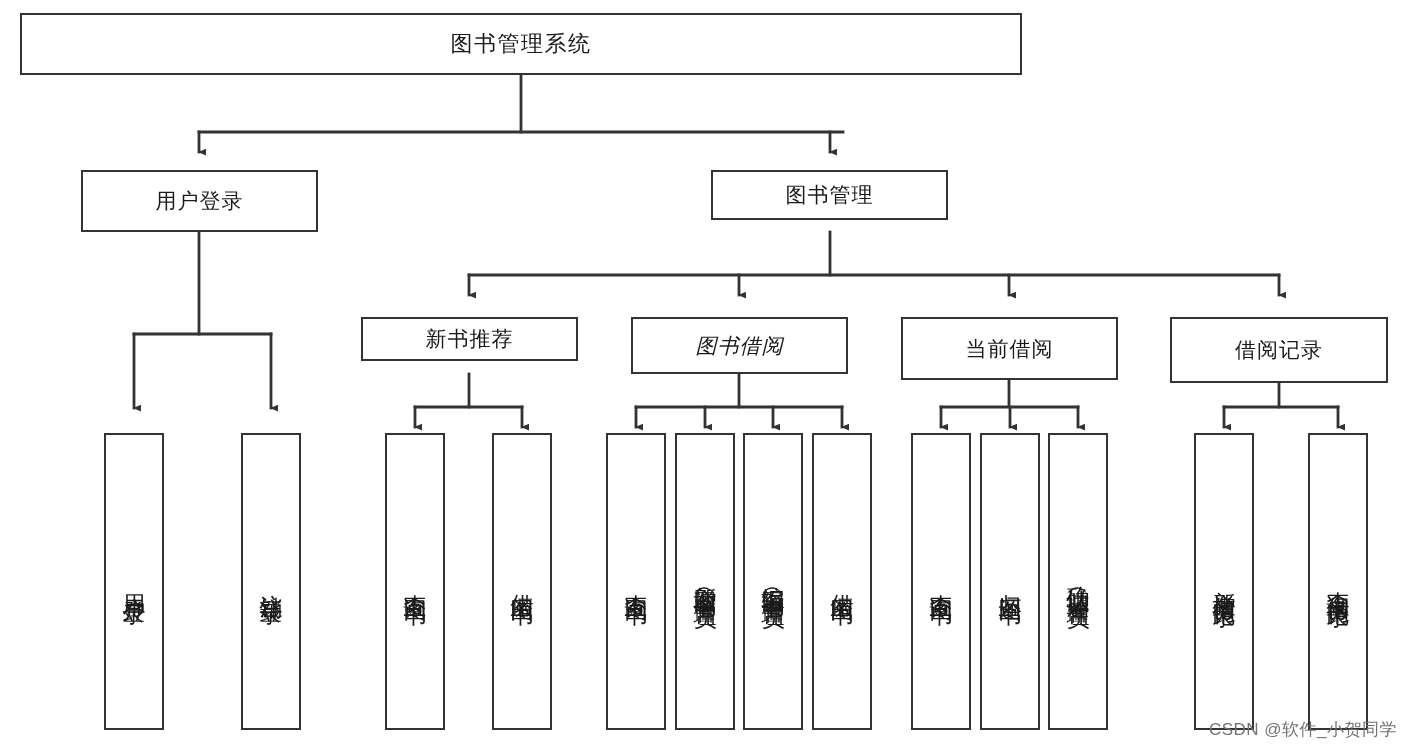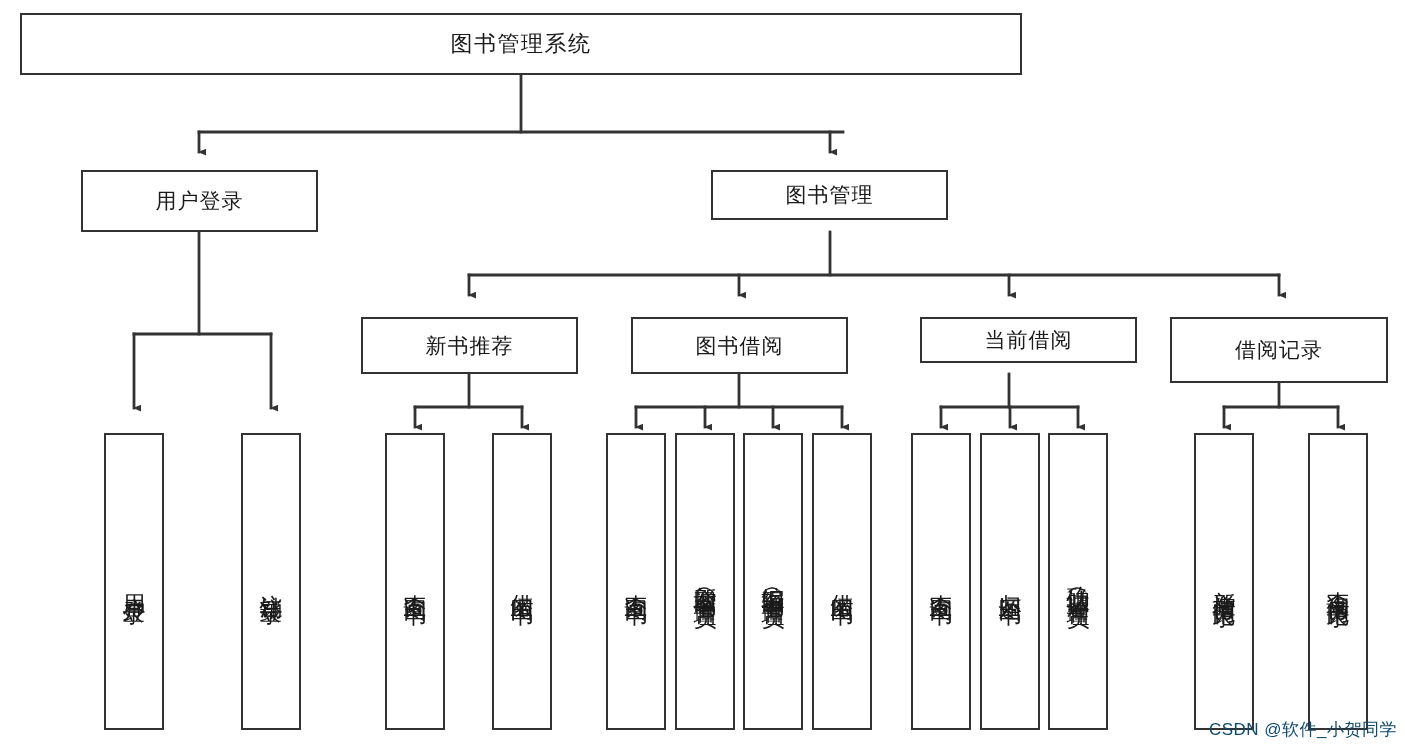--- a/index.html
+++ b/index.html
@@ -64,21 +64,21 @@
     font-size: 23px;
     line-height: 1.18;
     letter-spacing: 3px;
     max-height: 258px;
   }
   #watermark {
     position: absolute;
     right: 8px;
     bottom: 6px;
     font-size: 17px;
-    color: #0c4a6e;
+    color: #737373;
     letter-spacing: 0.5px;
     z-index: 5;
     white-space: nowrap;
     font-family: "Liberation Sans", "DejaVu Sans", sans-serif;
   }
 </style>
 </head>
 <body>
 
 <div id="diagram-root">
@@ -138,29 +138,29 @@
   </div>
 
   <div class="node horizontal" style="left:81px; top:170px; width:237px; height:62px;">
     <span class="node-label">用户登录</span>
   </div>
 
   <div class="node horizontal" style="left:711px; top:170px; width:237px; height:50px;">
     <span class="node-label">图书管理</span>
   </div>
 
-  <div class="node horizontal" style="left:361px; top:317px; width:217px; height:57px;">
+  <div class="node horizontal" style="left:361px; top:317px; width:217px; height:44px;">
     <span class="node-label">新书推荐</span>
   </div>
 
-  <div class="node horizontal" style="left:631px; top:317px; width:217px; height:57px;">
+  <div class="node horizontal" style="left:631px; top:317px; width:217px; height:57px;font-style:italic;">
     <span class="node-label">图书借阅</span>
   </div>
 
-  <div class="node horizontal" style="left:901px; top:317px; width:217px; height:46px;margin-left:19px;">
+  <div class="node horizontal" style="left:901px; top:317px; width:217px; height:63px;">
     <span class="node-label">当前借阅</span>
   </div>
 
   <div class="node horizontal" style="left:1170px; top:317px; width:218px; height:66px;">
     <span class="node-label">借阅记录</span>
   </div>
 
   <div class="node vertical" style="left:104px; top:433px; width:60px; height:297px;">
     <span class="node-label">用户登录</span>
   </div>

